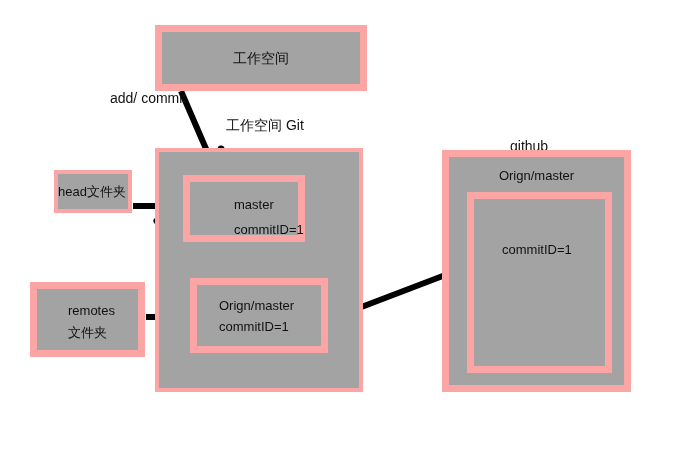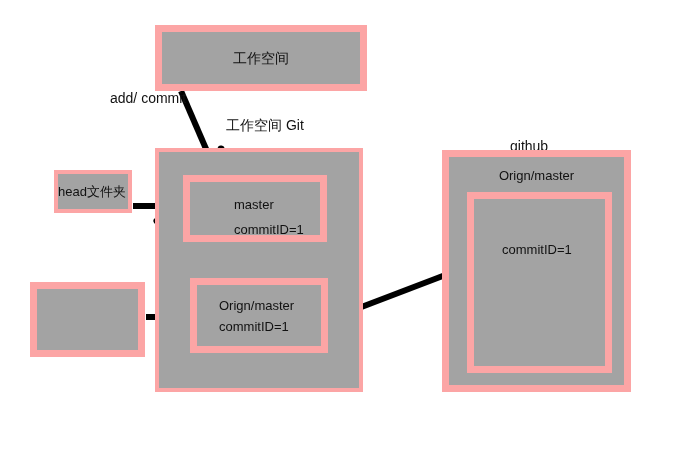--- a/index.html
+++ b/index.html
@@ -26,21 +26,21 @@
   .lbl{
     position:absolute;
     font-size:14px;
     white-space:nowrap;
   }
   
   .ws{left:155px;top:25px;width:212px;height:66px;display:flex;align-items:center;justify-content:center;font-size:14px;}
   
   .localrepo{left:155px;top:148px;width:208px;height:244px;border-width:4px;}
   
-  .master{left:183px;top:175px;width:144px;height:67px;padding:10px 0 0 44px;line-height:25px;}
+  .master{left:183px;top:175px;width:122px;height:67px;padding:10px 0 0 44px;line-height:25px;}
   
   .head{left:54px;top:170px;width:78px;height:43px;border-width:4px;display:flex;align-items:center;padding-left:0;}
   
   .remotes{left:30px;top:282px;width:115px;height:75px;padding:11px 0 0 31px;line-height:22px;}
   
   .lorigin{left:190px;top:278px;width:138px;height:75px;padding:10px 0 0 22px;line-height:21px;}
   
   .ghbox{left:442px;top:150px;width:189px;height:242px;text-align:center;padding-top:12px;}
   
   .ghinner{left:467px;top:192px;width:145px;height:181px;padding:44px 0 0 28px;text-align:left;}
@@ -92,20 +92,22 @@
   <div class="box master">
     <span class="t-line">master</span>
     <span class="t-line">commitID=1</span>
   </div>
 
   <div class="box head">
     <span>head文件夹</span>
   </div>
 
   <div class="box remotes">
+    <span class="t-line">remotes</span>
+    <span class="t-line">文件夹</span>
   </div>
 
   <div class="box lorigin">
     <span class="t-line">Orign/master</span>
     <span class="t-line">commitID=1</span>
   </div>
 
   <div class="box ghbox">
     <span>Orign/master</span>
   </div>

